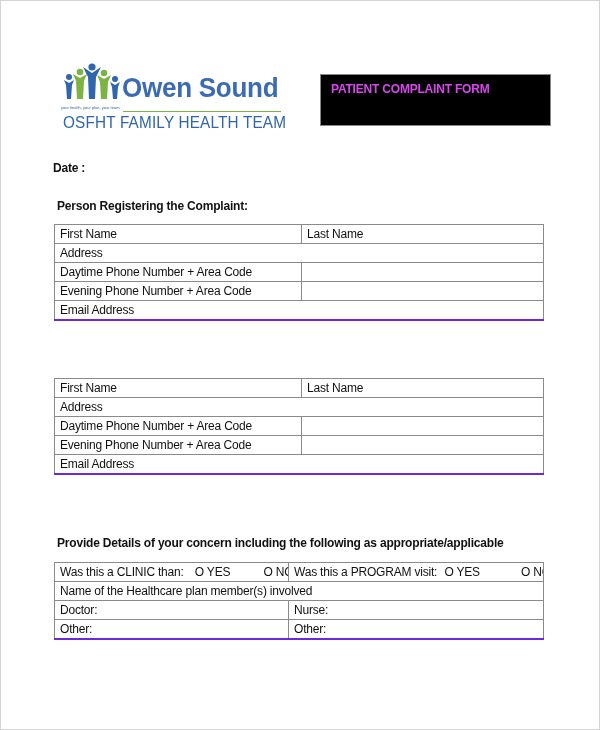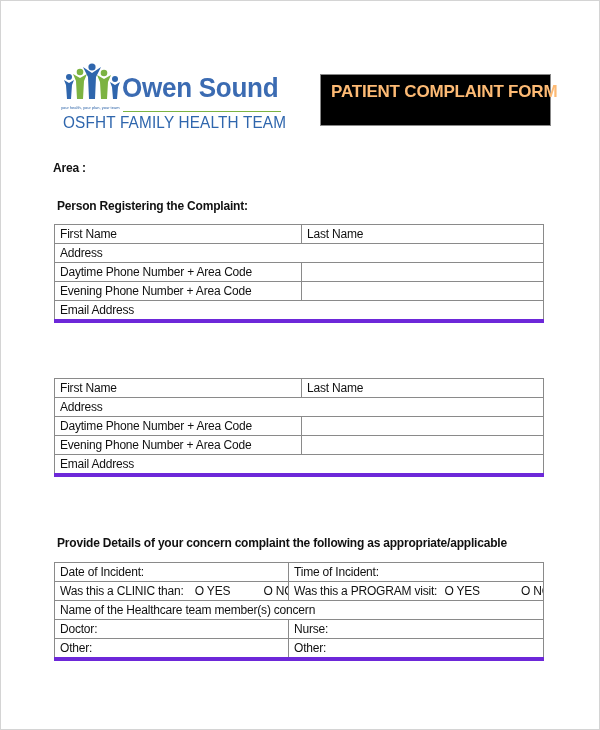--- a/index.html
+++ b/index.html
@@ -30,37 +30,37 @@
       position: absolute; left: 2px; top: 52px; font-size: 17px; color: #2f66ad;
       white-space: nowrap; letter-spacing: 0.2px;
       transform: scaleX(0.9); transform-origin: left top;
     }
     
     .title-box {
       position: absolute; left: 319px; top: 73px; width: 229px; height: 50px;
       background: #000; border: 1px solid #888;
     }
     .title-box span {
-      position: absolute; left: 10px; top: 7px; color: #fdba74; font-weight: bold;
-      font-size: 17px; white-space: nowrap; letter-spacing: -0.2px;
+      position: absolute; left: 10px; top: 7px; color: #d946ef; font-weight: bold;
+      font-size: 12px; white-space: nowrap; letter-spacing: -0.2px;
     }
     .label-bold {
       position: absolute; font-weight: bold; font-size: 12px; white-space: nowrap;
       letter-spacing: -0.2px;
     }
     table.form {
       position: absolute; left: 53px; border-collapse: collapse;
       width: 489px; table-layout: fixed;
     }
     table.form td {
       border: 1px solid #8a8a8a; height: 18px; padding: 0 0 0 5px;
       font-size: 12px; line-height: 18px; vertical-align: middle;
       white-space: nowrap; overflow: hidden; letter-spacing: -0.2px;
     }
-    table.form tr:last-child td { border-bottom: 4px solid #6d28d9; }
+    table.form tr:last-child td { border-bottom: 2px solid #6d28d9; }
     .opt { display: inline-block; font-size: 12px; }
   </style>
 </head>
 <body>
 
 <div class="page">
 
   <div class="logo">
     <svg class="people" viewBox="0 0 60 46">
 
@@ -82,21 +82,21 @@
     <div class="tagline">your health, your plan, your team</div>
     <div class="brand">Owen Sound</div>
     <div class="rule"></div>
     <div class="sub">OSFHT  FAMILY HEALTH TEAM</div>
   </div>
 
   <div class="title-box">
     <span>PATIENT COMPLAINT FORM</span>
   </div>
 
-  <div class="label-bold" style="left:52px; top:160px;">Area :</div>
+  <div class="label-bold" style="left:52px; top:160px;">Date :</div>
 
   <div class="label-bold" style="left:56px; top:198px;">Person Registering the Complaint:</div>
 
   <table class="form" style="top:223px;">
     <colgroup>
         <col style="width:247px">
         <col style="width:242px">
       </colgroup>
     <tbody>
         <tr>
@@ -141,46 +141,42 @@
     <tr>
       <td>Evening Phone Number +  Area Code</td>
       <td></td>
     </tr>
     <tr>
       <td colspan="2">Email Address</td>
     </tr>
   </tbody>
     </table>
 
-  <div class="label-bold" style="left:56px; top:535px;">Provide Details of your concern complaint the following as appropriate/applicable</div>
+  <div class="label-bold" style="left:56px; top:535px;">Provide Details of your concern including the following as appropriate/applicable</div>
 
   <table class="form" style="top:561px;">
     <colgroup>
         <col style="width:234px">
         <col style="width:255px">
       </colgroup>
     <tbody>
-        <tr>
-      <td>Date of Incident:</td>
-      <td>Time of Incident:</td>
-    </tr>
     <tr>
       <td>
         <span>Was this a CLINIC than:</span>
         <span class="opt" style="margin-left:8px;">O YES</span>
         <span class="opt" style="margin-left:30px;">O NO</span>
       </td>
       <td>
         <span>Was this a PROGRAM visit:</span>
         <span class="opt" style="margin-left:4px;">O YES</span>
         <span class="opt" style="margin-left:38px;">O NO</span>
       </td>
     </tr>
     <tr>
-      <td colspan="2">Name of the Healthcare team member(s) concern</td>
+      <td colspan="2">Name of the Healthcare plan member(s) involved</td>
     </tr>
     <tr>
       <td>Doctor:</td>
       <td>Nurse:</td>
     </tr>
     <tr>
       <td>Other:</td>
       <td>Other:</td>
     </tr>
   </tbody>

